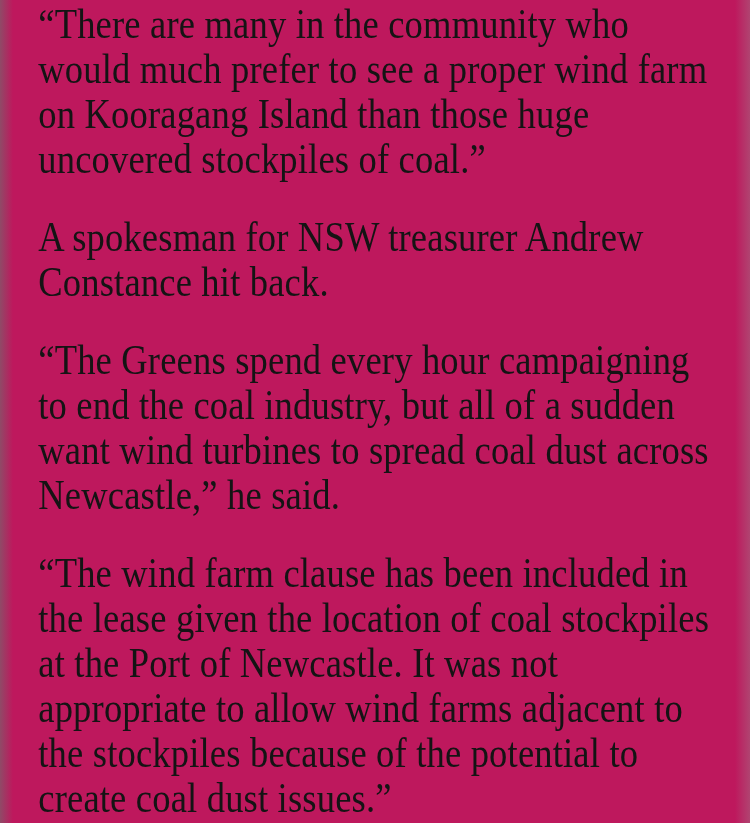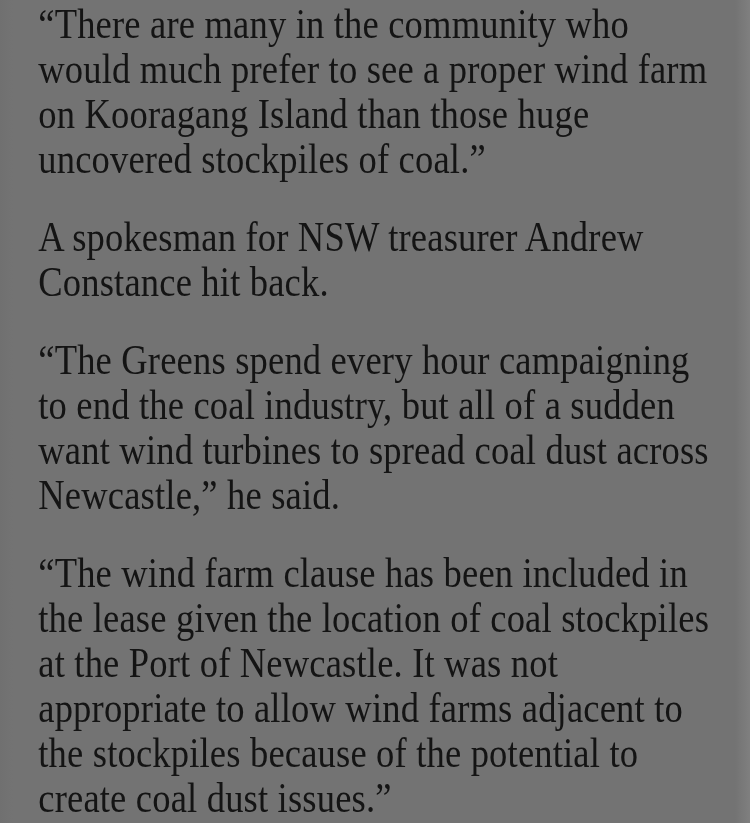--- a/index.html
+++ b/index.html
@@ -10,21 +10,21 @@
     width: 750px;
     height: 823px;
     background: #fefefe;
     overflow: hidden;
     position: relative;
     font-family: "Liberation Serif", "DejaVu Serif", serif;
   }
   .page {
     position: absolute;
     inset: 0;
-    background: #737373;
+    background: #be185d;
   }
   
   .content {
     position: absolute;
     top: 2px;
     left: 0;
     width: 872px;
     padding-left: 44px;
     transform: scaleX(0.87);
     transform-origin: 0 0;

